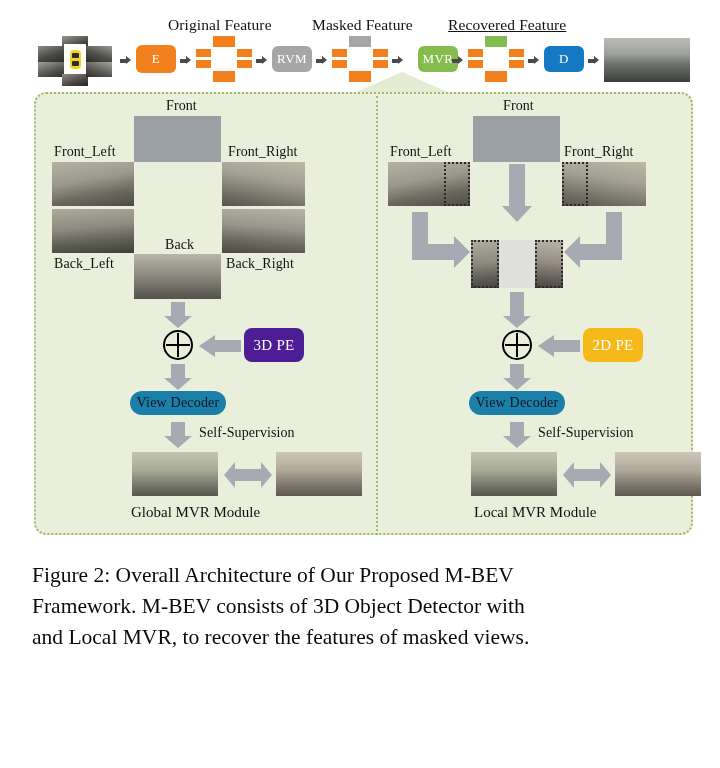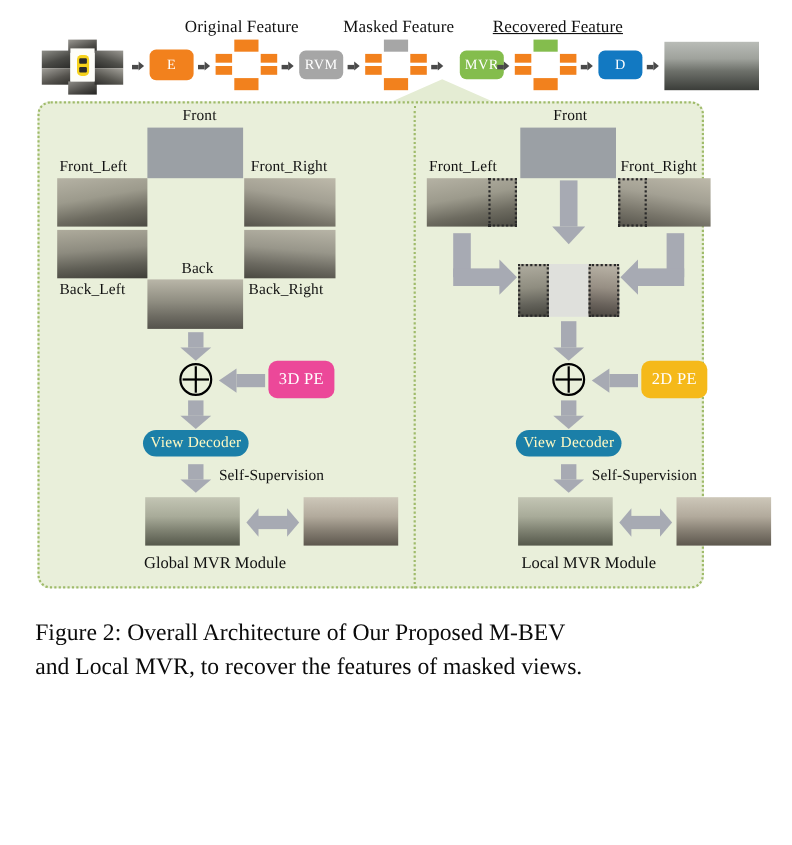--- a/index.html
+++ b/index.html
@@ -53,21 +53,21 @@
              border-top:4.5px solid transparent;border-bottom:4.5px solid transparent;border-left:5px solid #4a4a4a;}
 
   .outimg{position:absolute;background-size:cover;}
 
   
   .cone{position:absolute;left:352px;top:72px;width:0;height:0;
         border-left:50px solid transparent;border-right:50px solid transparent;
         border-bottom:22px solid #e4ecd3;}
 
   
-  .panels{position:absolute;left:34px;top:92px;width:606px;height:443px;
+  .panels{position:absolute;left:34px;top:92px;width:659px;height:443px;
           background:#e9efda;border:2px dotted #9fbb6a;border-radius:12px;box-sizing:border-box;}
   .divider{position:absolute;left:340px;top:2px;width:0;height:439px;border-left:2px dotted #9fbb6a;}
 
   .panel{position:absolute;top:0;height:443px;}
   .panel.left{left:0;width:340px;}
   .panel.right{left:342px;width:317px;}
 
   .lbl{position:absolute;font-size:14px;white-space:nowrap;letter-spacing:.1px;color:#111;}
   .modname{position:absolute;font-size:15px;white-space:nowrap;}
 
@@ -100,25 +100,25 @@
   .elbow .tip{position:absolute;width:0;height:0;}
 
   
   .oplus{position:absolute;width:30px;height:30px;border:2.5px solid #000;border-radius:50%;box-sizing:border-box;}
   .oplus:before{content:"";position:absolute;left:50%;top:1px;bottom:1px;width:2.5px;margin-left:-1.25px;background:#000;}
   .oplus:after{content:"";position:absolute;top:50%;left:1px;right:1px;height:2.5px;margin-top:-1.25px;background:#000;}
 
   
   .pebox{position:absolute;border-radius:8px;display:flex;align-items:center;justify-content:center;
          color:#fff;font-size:15px;letter-spacing:.3px;}
-  .pebox.pe3d{background:#ec4899;}
+  .pebox.pe3d{background:#4c1d95;}
   .pebox.pe2d{background:#f5b91a;}
 
   
-  .vdec{position:absolute;border-radius:14px;background:#1b7fa8;color:#fef9c3;
+  .vdec{position:absolute;border-radius:14px;background:#1b7fa8;color:#0f172a;
         display:flex;align-items:center;justify-content:center;font-size:14px;letter-spacing:.2px;}
 
   
   .caption{position:absolute;left:32px;top:560px;width:660px;
            font-size:21.5px;line-height:31px;text-align:justify;
            font-family:"Liberation Serif","DejaVu Serif",serif;color:#0b0b0b;}
   .caption span{display:block;white-space:nowrap;}
 </style>
 </head>
 <body>
@@ -363,14 +363,15 @@
       <div class="camimg" style="left:237px;top:358px;width:86px;height:44px;
            background:linear-gradient(180deg,#cdc7b9 0%,#b2aa9c 40%,#857e72 70%,#5d574e 100%);"></div>
 
       <div class="modname" style="left:96px;top:410px;">Local MVR Module</div>
     </div>
   </div>
 </div>
 
 <div class="caption">
   <span>Figure 2: Overall Architecture of Our Proposed M-BEV</span>
+  <span>Framework. M-BEV consists of 3D Object Detector with</span>
   <span>and Local MVR, to recover the features of masked views.</span>
 </div>
 
 </body></html>

